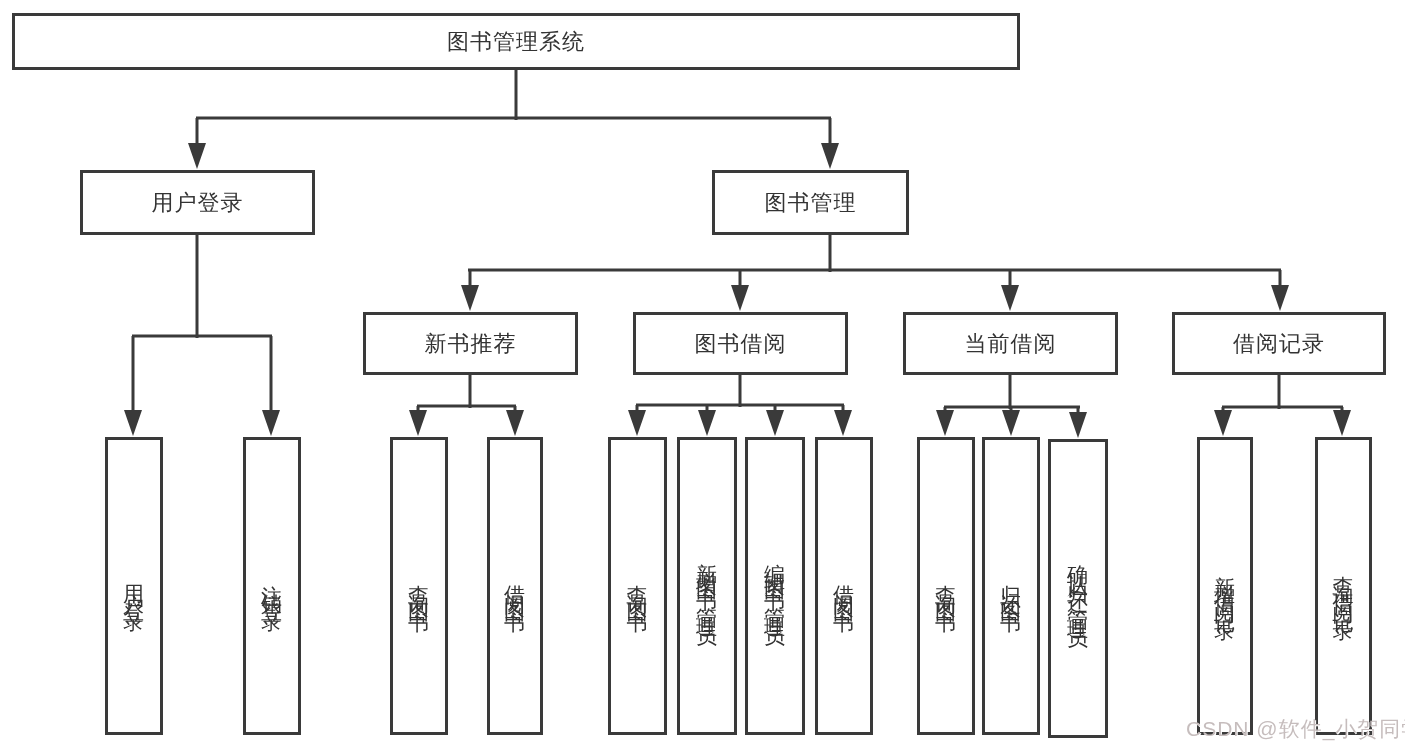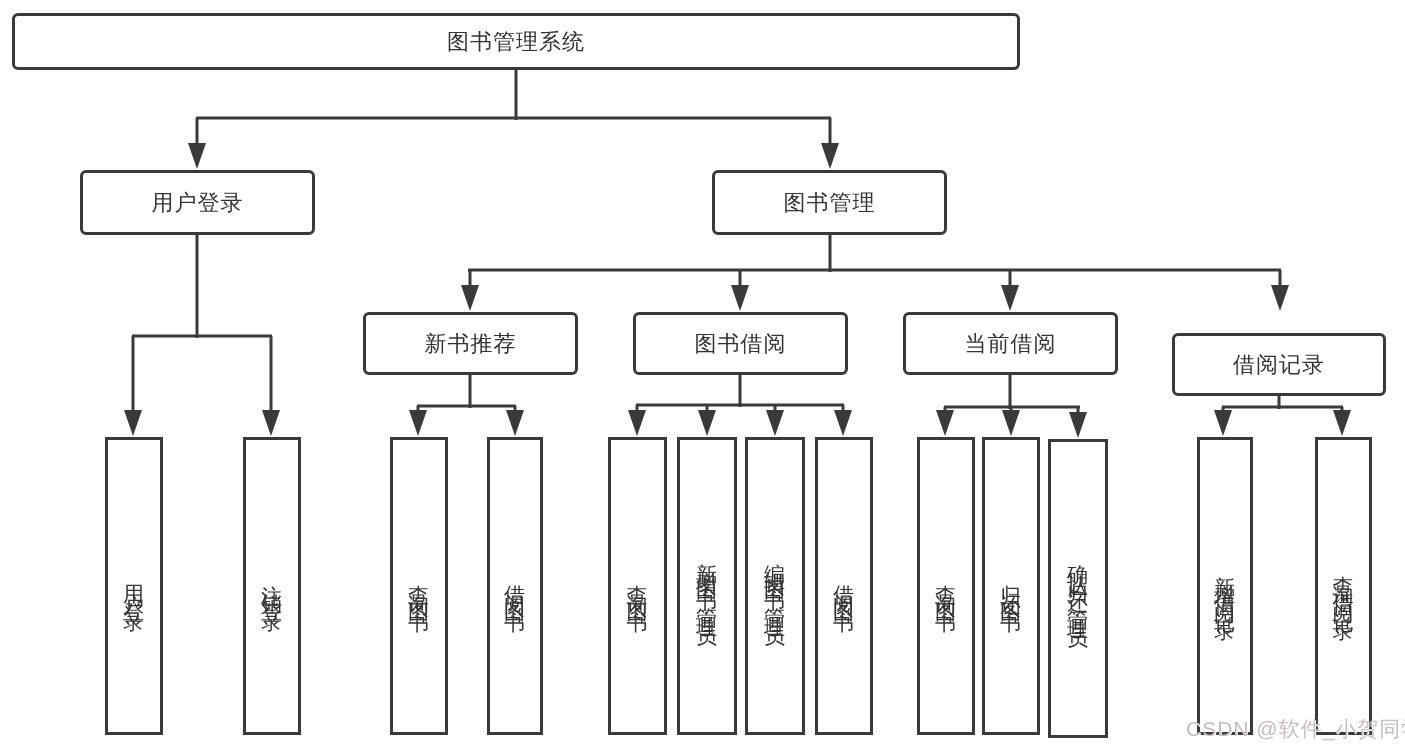--- a/index.html
+++ b/index.html
@@ -29,21 +29,20 @@
     display: flex;
     align-items: center;
     justify-content: center;
     z-index: 2;
     color: #333333;
   }
   .hbox {
     font-size: 22px;
     letter-spacing: 1px;
     white-space: nowrap;
-    border-radius: 6px;
   }
   .vbox {
     writing-mode: vertical-rl;
     text-orientation: mixed;
     font-size: 21px;
     letter-spacing: 9px;
     line-height: 1;
   }
   .watermark {
     position: absolute;
@@ -90,26 +89,26 @@
       <polygon points="1002,410 1020,410 1011,436"></polygon>
       <polygon points="1069,412 1087,412 1078,438"></polygon>
       <polygon points="1214,410 1232,410 1223,436"></polygon>
       <polygon points="1333,410 1351,410 1342,436"></polygon>
     </g>
   </svg>
 
   <div class="node hbox" style="left:12px; top:13px; width:1008px; height:57px;">图书管理系统</div>
 
   <div class="node hbox" style="left:80px; top:170px; width:235px; height:65px;">用户登录</div>
-  <div class="node hbox" style="left:712px; top:170px; width:235px; height:65px;">图书管理</div>
+  <div class="node hbox" style="left:712px; top:170px; width:197px; height:65px;">图书管理</div>
 
   <div class="node hbox" style="left:363px; top:312px; width:215px; height:63px;">新书推荐</div>
   <div class="node hbox" style="left:903px; top:312px; width:215px; height:63px;">当前借阅</div>
   <div class="node hbox" style="left:633px; top:312px; width:215px; height:63px;">图书借阅</div>
-  <div class="node hbox" style="left:1172px; top:312px; width:214px; height:63px;margin-top:21px;">借阅记录</div>
+  <div class="node hbox" style="left:1172px; top:312px; width:214px; height:63px;">借阅记录</div>
 
   <div class="node vbox" style="left:105px; top:437px; width:58px; height:298px;">用户登录</div>
   <div class="node vbox" style="left:243px; top:437px; width:58px; height:298px;">注销登录</div>
 
   <div class="node vbox" style="left:390px; top:437px; width:58px; height:298px;">查询图书</div>
   <div class="node vbox" style="left:487px; top:437px; width:56px; height:298px;">借阅图书</div>
 
   <div class="node vbox" style="left:608px; top:437px; width:59px; height:298px;">查询图书</div>
   <div class="node vbox" style="left:677px; top:437px; width:60px; height:298px;">新增图书（管理员）</div>
   <div class="node vbox" style="left:745px; top:437px; width:60px; height:298px;">编辑图书（管理员）</div>

